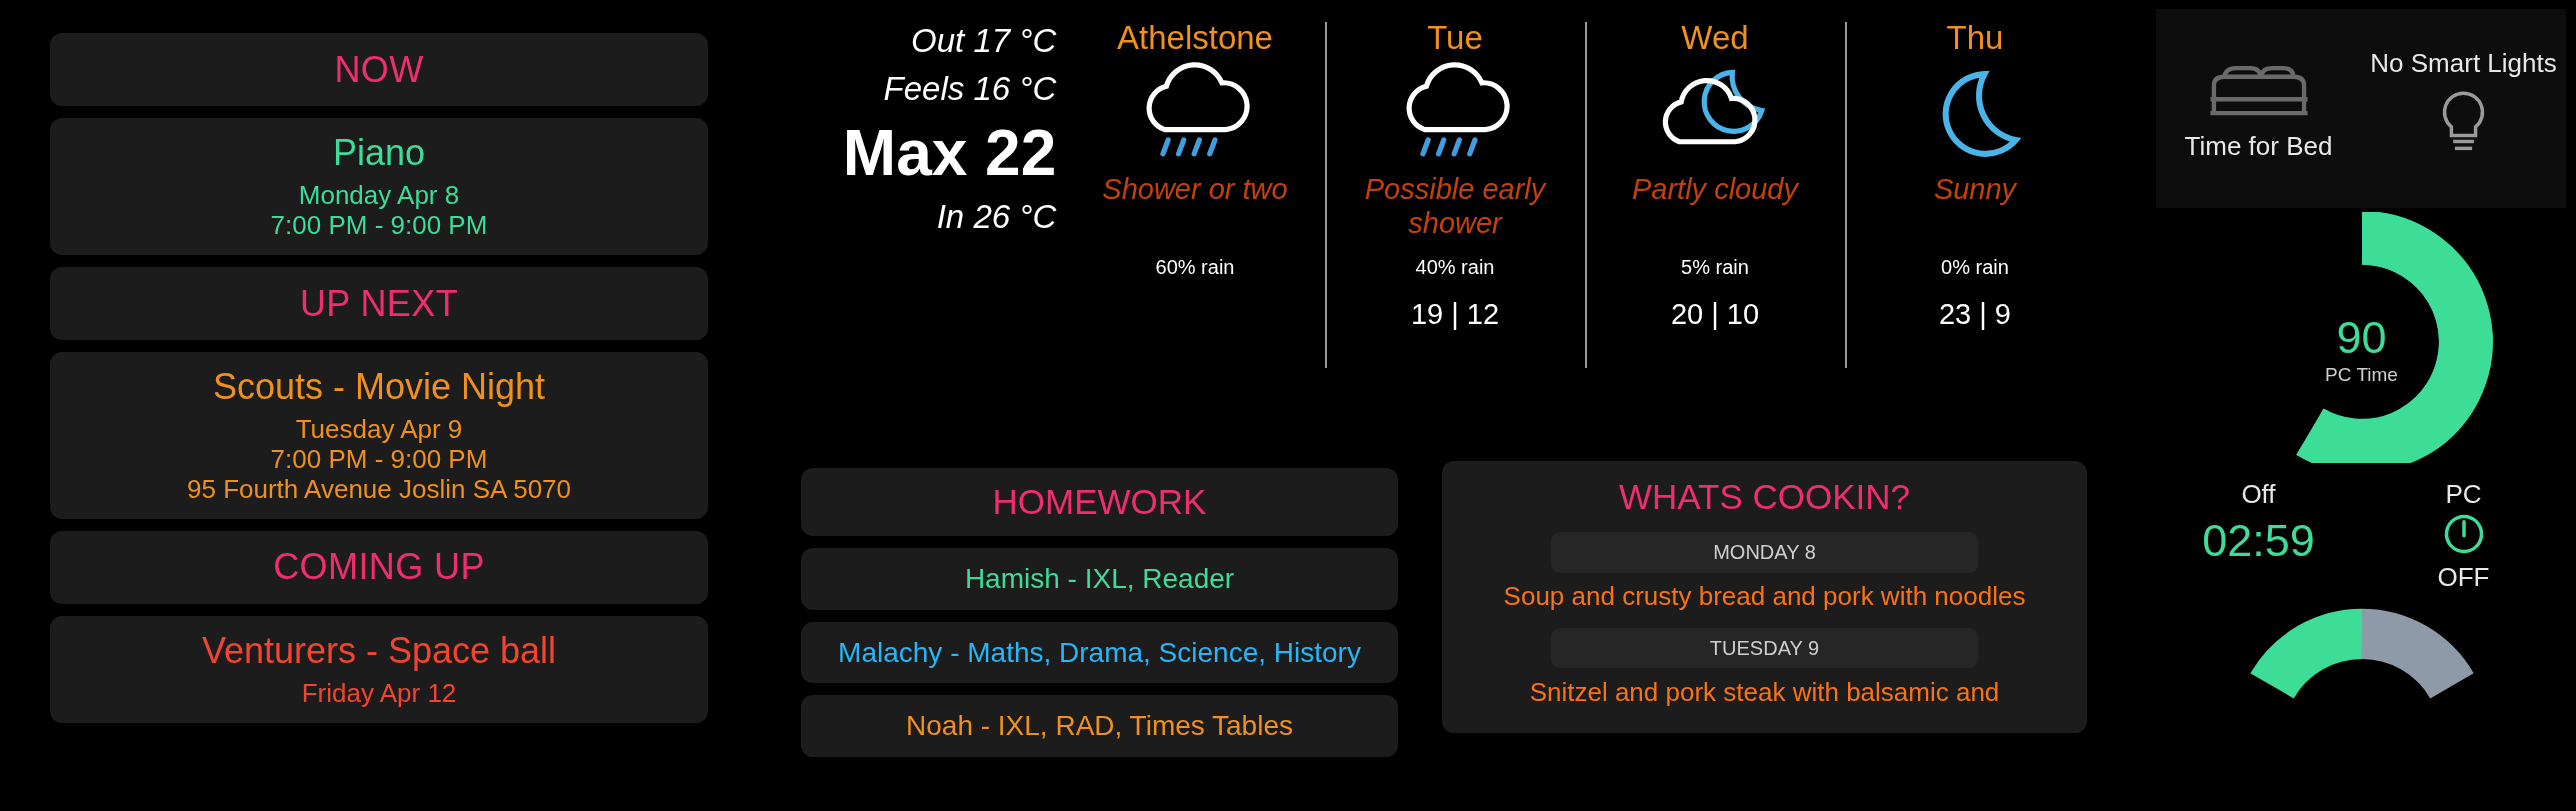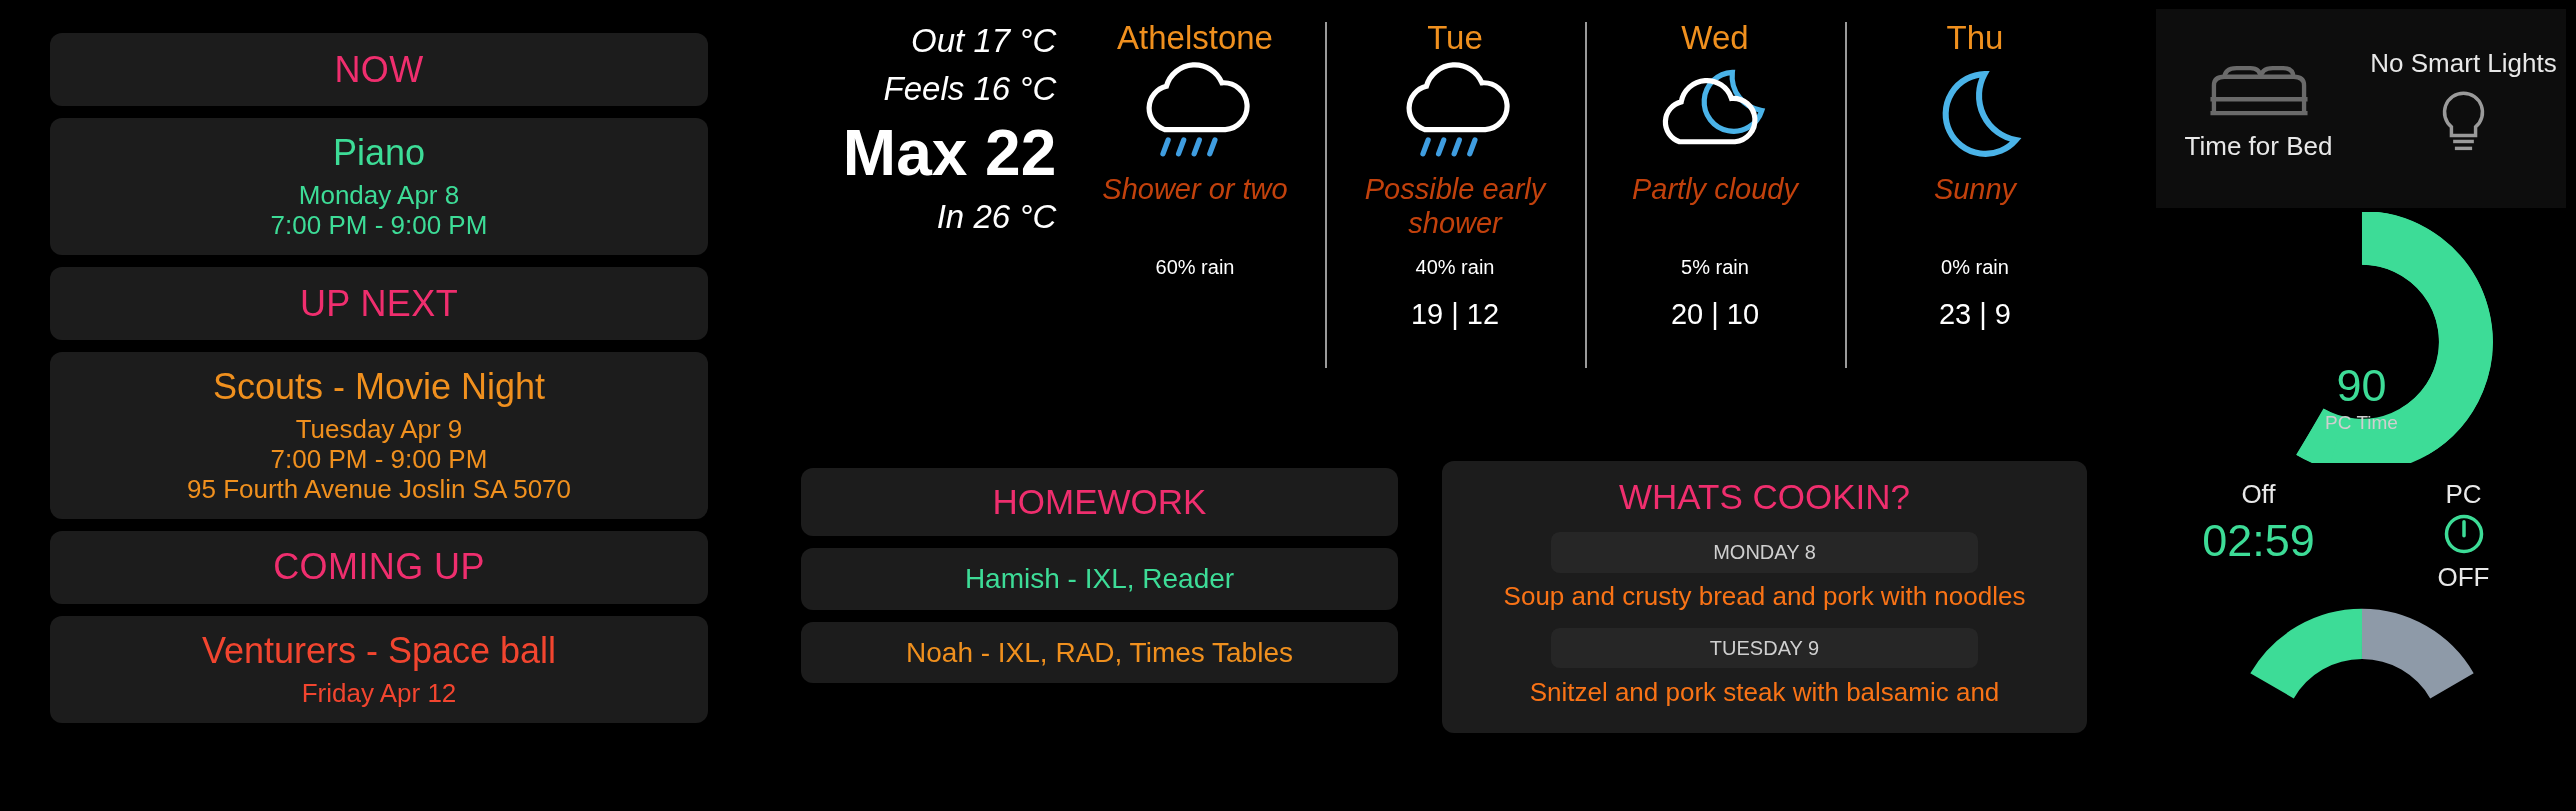--- a/index.html
+++ b/index.html
@@ -150,21 +150,21 @@
     position: relative;
     width: 411px; height: 260px;
     display: flex; align-items: center; justify-content: center;
   }
   .gauge-text {
     position: absolute;
     top: 104px;
     width: 100%;
     text-align: center;
   }
-  .gauge-val { font-size: 45px; color: #3ddc97; font-weight: 500; margin-top: 48px; }
+  .gauge-val { font-size: 45px; color: #3ddc97; font-weight: 500; }
   .gauge-sub { font-size: 19px; color: #cfcfcf; }
 
   .bottom-row {
     display: flex;
     width: 411px;
     margin-top: 11px;
   }
   .br-col { width: 205px; text-align: center; color: #e8e8e8; }
   .br-top { font-size: 26px; }
   .br-time { font-size: 45px; color: #3ddc97; margin-top: 5.2px; }
@@ -292,20 +292,23 @@
   </div>
 
   <div class="homework">
     <div class="card">
       <div class="hw-title">HOMEWORK</div>
     </div>
     <div class="card">
       <div class="hw-item green">Hamish - IXL, Reader</div>
     </div>
     <div class="card">
+      <div class="hw-item cyan">Malachy - Maths, Drama, Science, History</div>
+    </div>
+    <div class="card">
       <div class="hw-item orange">Noah - IXL, RAD, Times Tables</div>
     </div>
   </div>
 
   <div class="cookin">
     <div class="ck-title">WHATS COOKIN?</div>
     <div class="ck-day">MONDAY 8</div>
     <div class="ck-meal">Soup and crusty bread and pork with noodles</div>
     <div class="ck-day">TUESDAY 9</div>
     <div class="ck-meal">Snitzel and pork steak with balsamic and</div>

